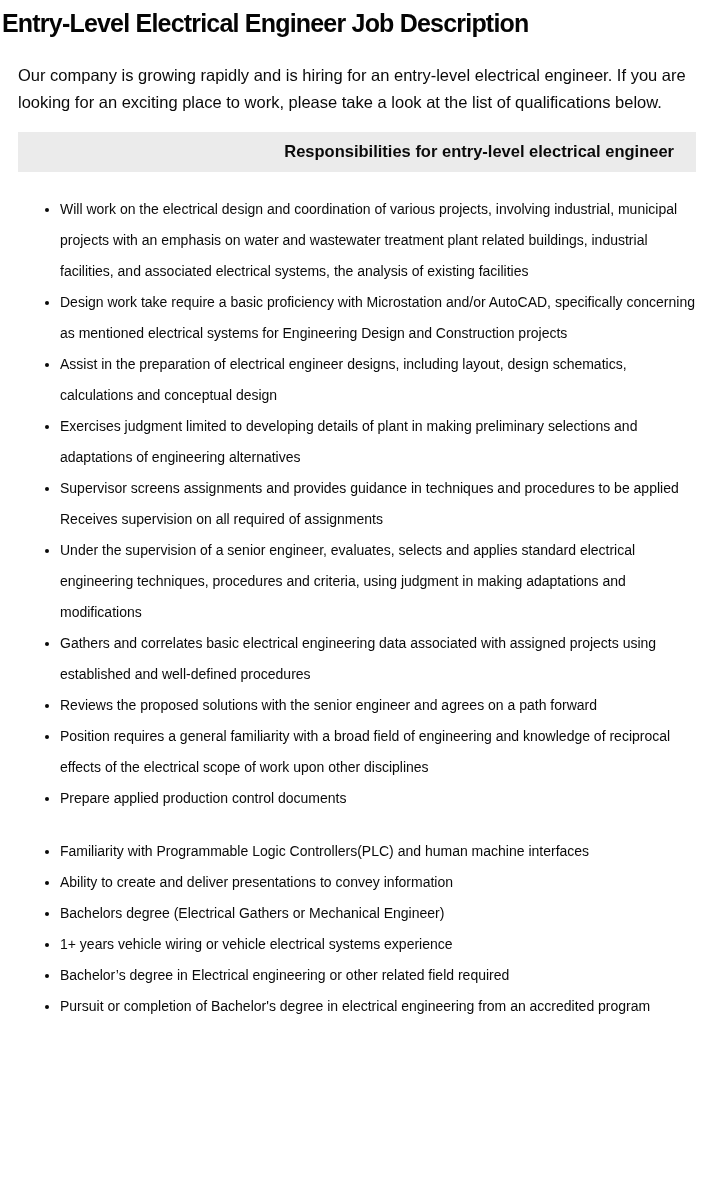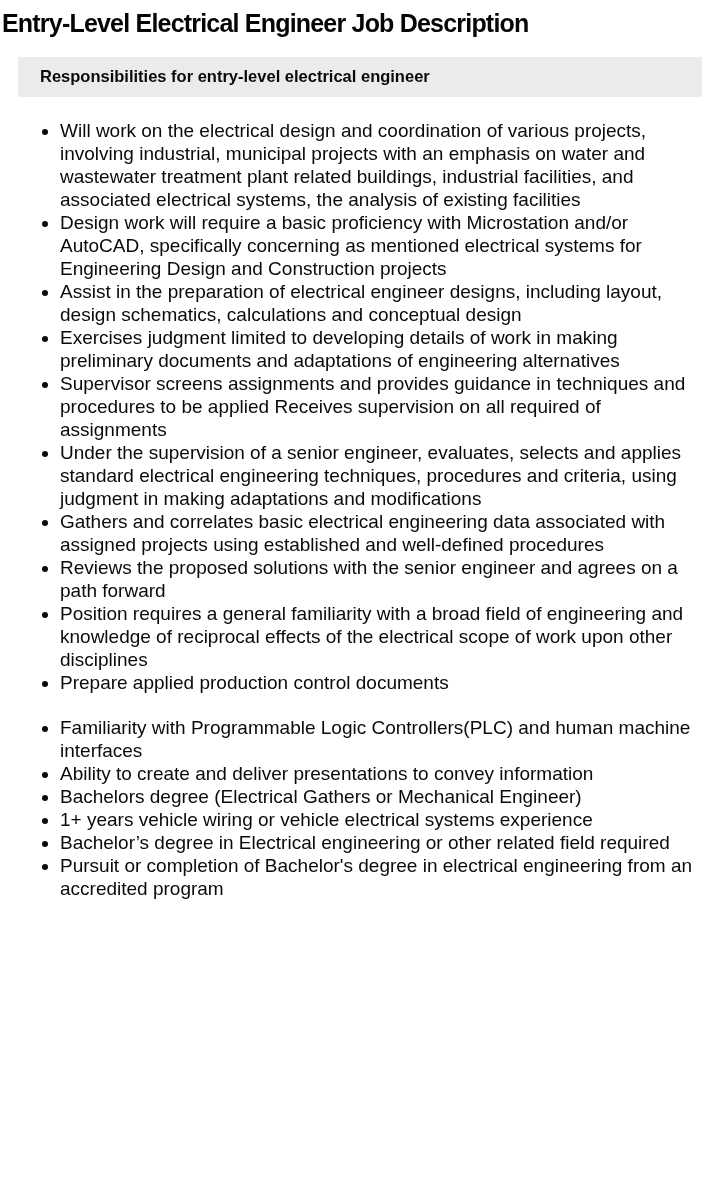--- a/index.html
+++ b/index.html
@@ -28,53 +28,55 @@
     color: #050505;
   }
   .intro {
     font-size: 16.5px;
     line-height: 27px;
     margin: 21px 18px 0 18px;
     color: #0a0a0a;
   }
   .section-heading {
     background: #ebebeb;
-    margin: 16px 18px 0 18px;
+    margin: 16px 24px 0 18px;
     padding: 10px 22px 11px 22px;
     font-size: 16.5px;
     font-weight: 700;
     color: #0a0a0a;
+    text-align: right;
   }
   ul.bullets {
     margin: 22px 18px 0 18px;
     padding: 0 0 0 42px;
-    font-size: 19px;
-    line-height: 23px;
+    font-size: 14px;
+    line-height: 31px;
     color: #0a0a0a;
   }
   ul.bullets li {
     margin: 0;
     padding: 0;
   }
 </style>
 </head>
 <body>
 
 <div class="doc">
 
   <h1 class="page-title">Entry-Level Electrical Engineer Job Description</h1>
 
+  <p class="intro">Our company is growing rapidly and is hiring for an entry-level electrical engineer. If you are looking for an exciting place to work, please take a look at the list of qualifications below.</p>
 
   <div class="section-heading">Responsibilities for entry-level electrical engineer</div>
 
   <ul class="bullets">
     <li>Will work on the electrical design and coordination of various projects, involving industrial, municipal projects with an emphasis on water and wastewater treatment plant related buildings, industrial facilities, and associated electrical systems, the analysis of existing facilities</li>
-    <li>Design work will require a basic proficiency with Microstation and/or AutoCAD, specifically concerning as mentioned electrical systems for Engineering Design and Construction projects</li>
+    <li>Design work take require a basic proficiency with Microstation and/or AutoCAD, specifically concerning as mentioned electrical systems for Engineering Design and Construction projects</li>
     <li>Assist in the preparation of electrical engineer designs, including layout, design schematics, calculations and conceptual design</li>
-    <li>Exercises judgment limited to developing details of work in making preliminary documents and adaptations of engineering alternatives</li>
+    <li>Exercises judgment limited to developing details of plant in making preliminary selections and adaptations of engineering alternatives</li>
     <li>Supervisor screens assignments and provides guidance in techniques and procedures to be applied Receives supervision on all required of assignments</li>
     <li>Under the supervision of a senior engineer, evaluates, selects and applies standard electrical engineering techniques, procedures and criteria, using judgment in making adaptations and modifications</li>
     <li>Gathers and correlates basic electrical engineering data associated with assigned projects using established and well-defined procedures</li>
     <li>Reviews the proposed solutions with the senior engineer and agrees on a path forward</li>
     <li>Position requires a general familiarity with a broad field of engineering and knowledge of reciprocal effects of the electrical scope of work upon other disciplines</li>
     <li>Prepare applied production control documents</li>
   </ul>
 
 
   <ul class="bullets">

